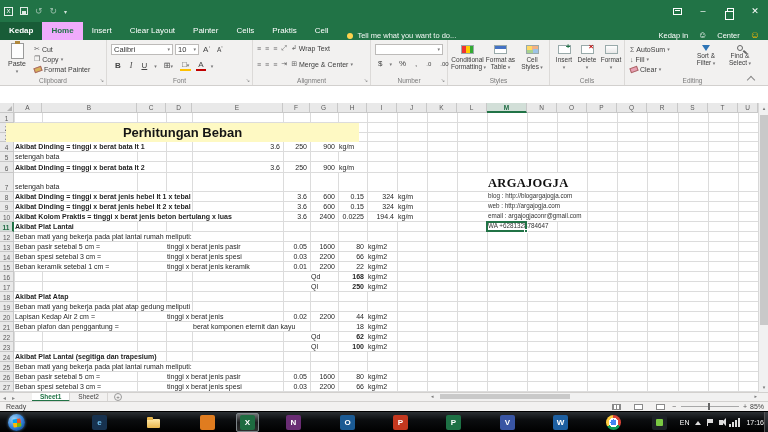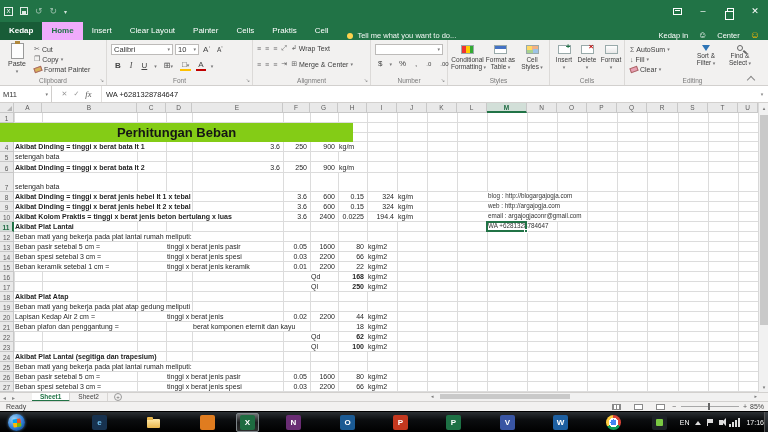--- a/index.html
+++ b/index.html
@@ -335,33 +335,20 @@
       </div>
       <div class="stackbtn" style="position:absolute;left:99px;top:5px;width:32px">
         <span class="mag"></span><br>
         <span>Find &amp;</span><br><span>Select</span><span class="dd"> ▾</span>
       </div>
       <div class="rg-label">Editing</div>
       <div class="collapse"></div>
     </div>
   </div>
 
-  <div class="fbar">
-    <div class="namebox">
-        <span>M11</span>
-        <span class="dd">▾</span>
-      </div>
-    <div class="fxbtns">
-      <span>✕</span>
-      <span>✓</span>
-      <span class="fx">fx</span>
-    </div>
-    <div class="ftext">WA +6281328784647</div>
-    <div class="fexp">▾</div>
-  </div>
 
   <div id="grid-area">
       <div class="corner"></div>
       <div class="colhdr" style="left: 14px; width: 28px;">A</div>
       <div class="colhdr" style="left: 42px; width: 95px;">B</div>
       <div class="colhdr" style="left: 137px; width: 29px;">C</div>
       <div class="colhdr" style="left: 166px; width: 26px;">D</div>
       <div class="colhdr" style="left: 192px; width: 91px;">E</div>
       <div class="colhdr" style="left: 283px; width: 27px;">F</div>
       <div class="colhdr" style="left: 310px; width: 28px;">G</div>
@@ -448,33 +435,34 @@
       <div class="rowhdr" style="top: 239px; height: 10px;">23</div>
       <div class="hline" style="left: 14px; top: 248px; width: 744px;"></div>
       <div class="rowhdr" style="top: 249px; height: 10px;">24</div>
       <div class="hline" style="left: 14px; top: 258px; width: 744px;"></div>
       <div class="rowhdr" style="top: 259px; height: 10px;">25</div>
       <div class="hline" style="left: 14px; top: 268px; width: 744px;"></div>
       <div class="rowhdr" style="top: 269px; height: 10px;">26</div>
       <div class="hline" style="left: 14px; top: 278px; width: 744px;"></div>
       <div class="rowhdr" style="top: 279px; height: 10px;">27</div>
       <div class="hline" style="left: 14px; top: 288px; width: 744px;"></div>
-      <div class="banner" style="left: 0; top: 20px; width: 353px; height: 19px; background: #84cc16;">Perhitungan Beban</div>
+      <div class="banner" style="left: 6px; top: 20px; width: 353px; height: 19px; background: #fef9c3;">Perhitungan Beban</div>
       <div class="cell b" style="left: 14px; top: 39px; height: 9px;">Akibat Dinding = tinggi x berat bata lt 1</div>
       <div class="cell num" style="left: 192px; top: 39px; height: 9px; width: 89px;">3.6</div>
       <div class="cell num" style="left: 283px; top: 39px; height: 9px; width: 25px;">250</div>
       <div class="cell num" style="left: 310px; top: 39px; height: 9px; width: 26px;">900</div>
       <div class="cell" style="left: 338px; top: 39px; height: 9px;">kg/m</div>
       <div class="cell" style="left: 14px; top: 49px; height: 9px;">setengah bata</div>
       <div class="cell b" style="left: 14px; top: 59px; height: 10px;">Akibat Dinding = tinggi x berat bata lt 2</div>
       <div class="cell num" style="left: 192px; top: 59px; height: 10px; width: 89px;">3.6</div>
       <div class="cell num" style="left: 283px; top: 59px; height: 10px; width: 25px;">250</div>
       <div class="cell num" style="left: 310px; top: 59px; height: 10px; width: 26px;">900</div>
       <div class="cell" style="left: 338px; top: 59px; height: 10px;">kg/m</div>
       <div class="cell" style="left: 14px; top: 70px; height: 18px;">setengah bata</div>
+      <div class="cell brand" style="left: 487px; top: 70px; height: 18px;">ARGAJOGJA</div>
       <div class="cell b" style="left: 14px; top: 89px; height: 9px;">Akibat Dinding = tinggi x berat jenis hebel lt 1 x tebal</div>
       <div class="cell num" style="left: 283px; top: 89px; height: 9px; width: 25px;">3.6</div>
       <div class="cell num" style="left: 310px; top: 89px; height: 9px; width: 26px;">600</div>
       <div class="cell num" style="left: 338px; top: 89px; height: 9px; width: 27px;">0.15</div>
       <div class="cell num" style="left: 367px; top: 89px; height: 9px; width: 28px;">324</div>
       <div class="cell" style="left: 397px; top: 89px; height: 9px;">kg/m</div>
       <div class="cell sm" style="left: 487px; top: 89px; height: 9px;">blog : http://blogargajogja.com</div>
       <div class="cell b" style="left: 14px; top: 99px; height: 9px;">Akibat Dinding = tinggi x berat jenis hebel lt 2 x tebal</div>
       <div class="cell num" style="left: 283px; top: 99px; height: 9px; width: 25px;">3.6</div>
       <div class="cell num" style="left: 310px; top: 99px; height: 9px; width: 26px;">600</div>

